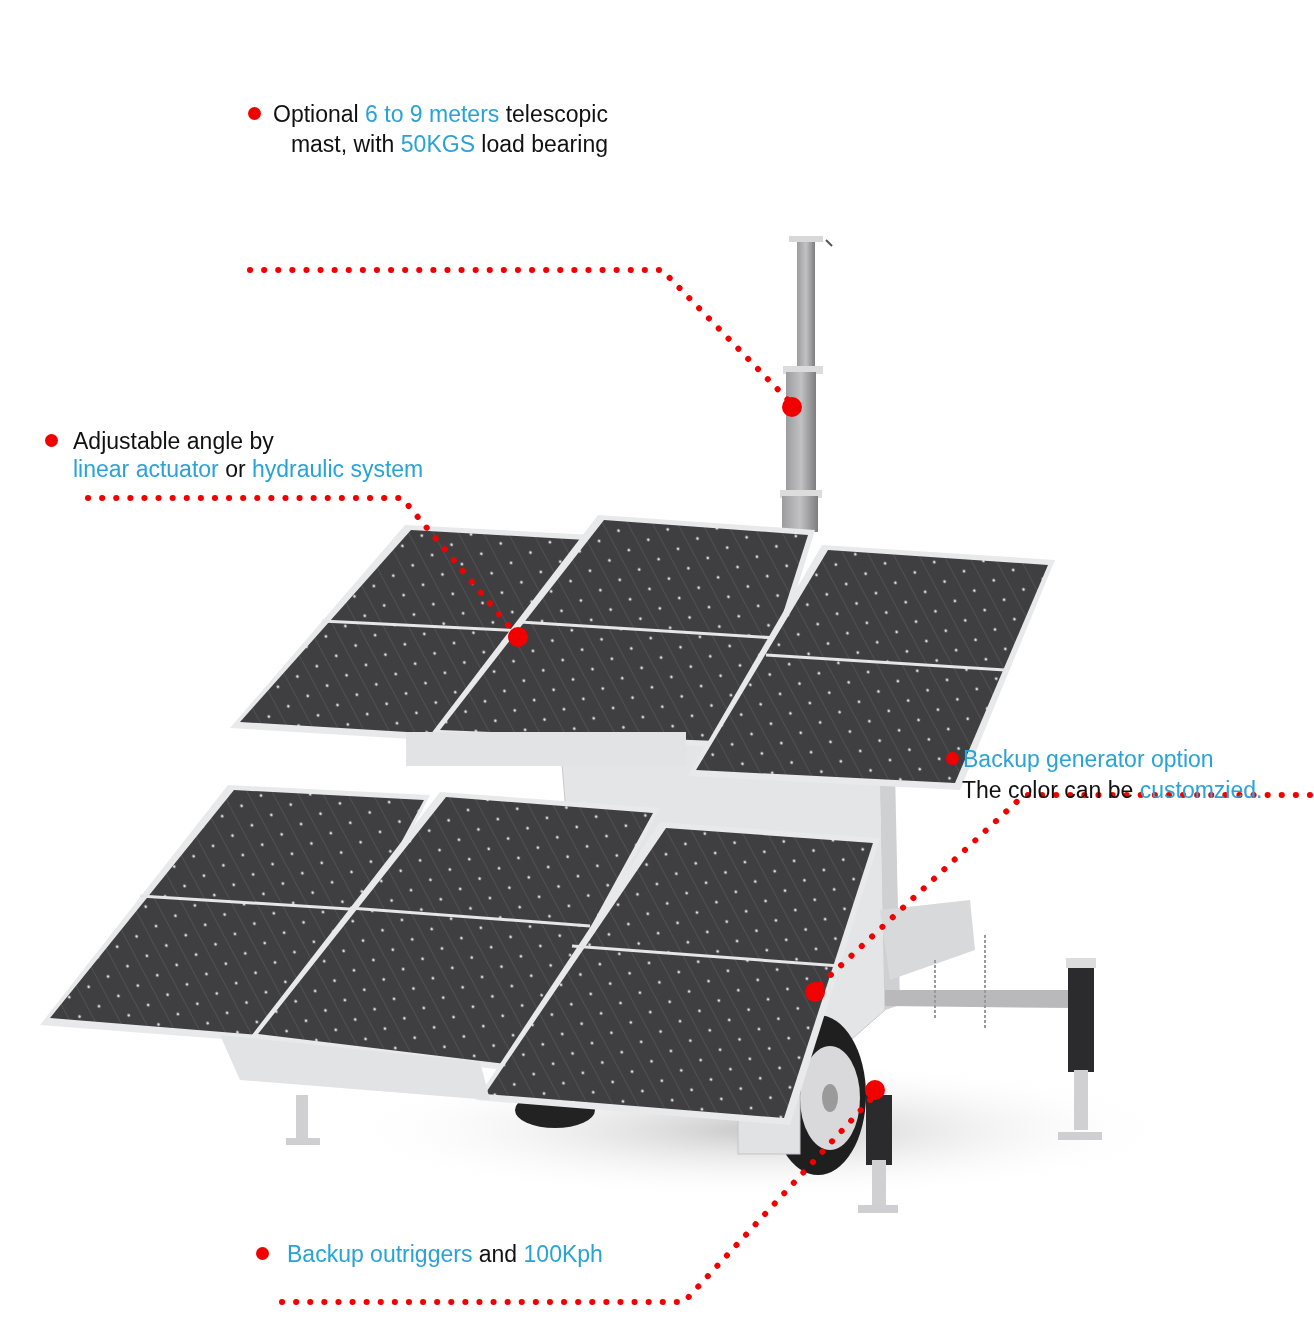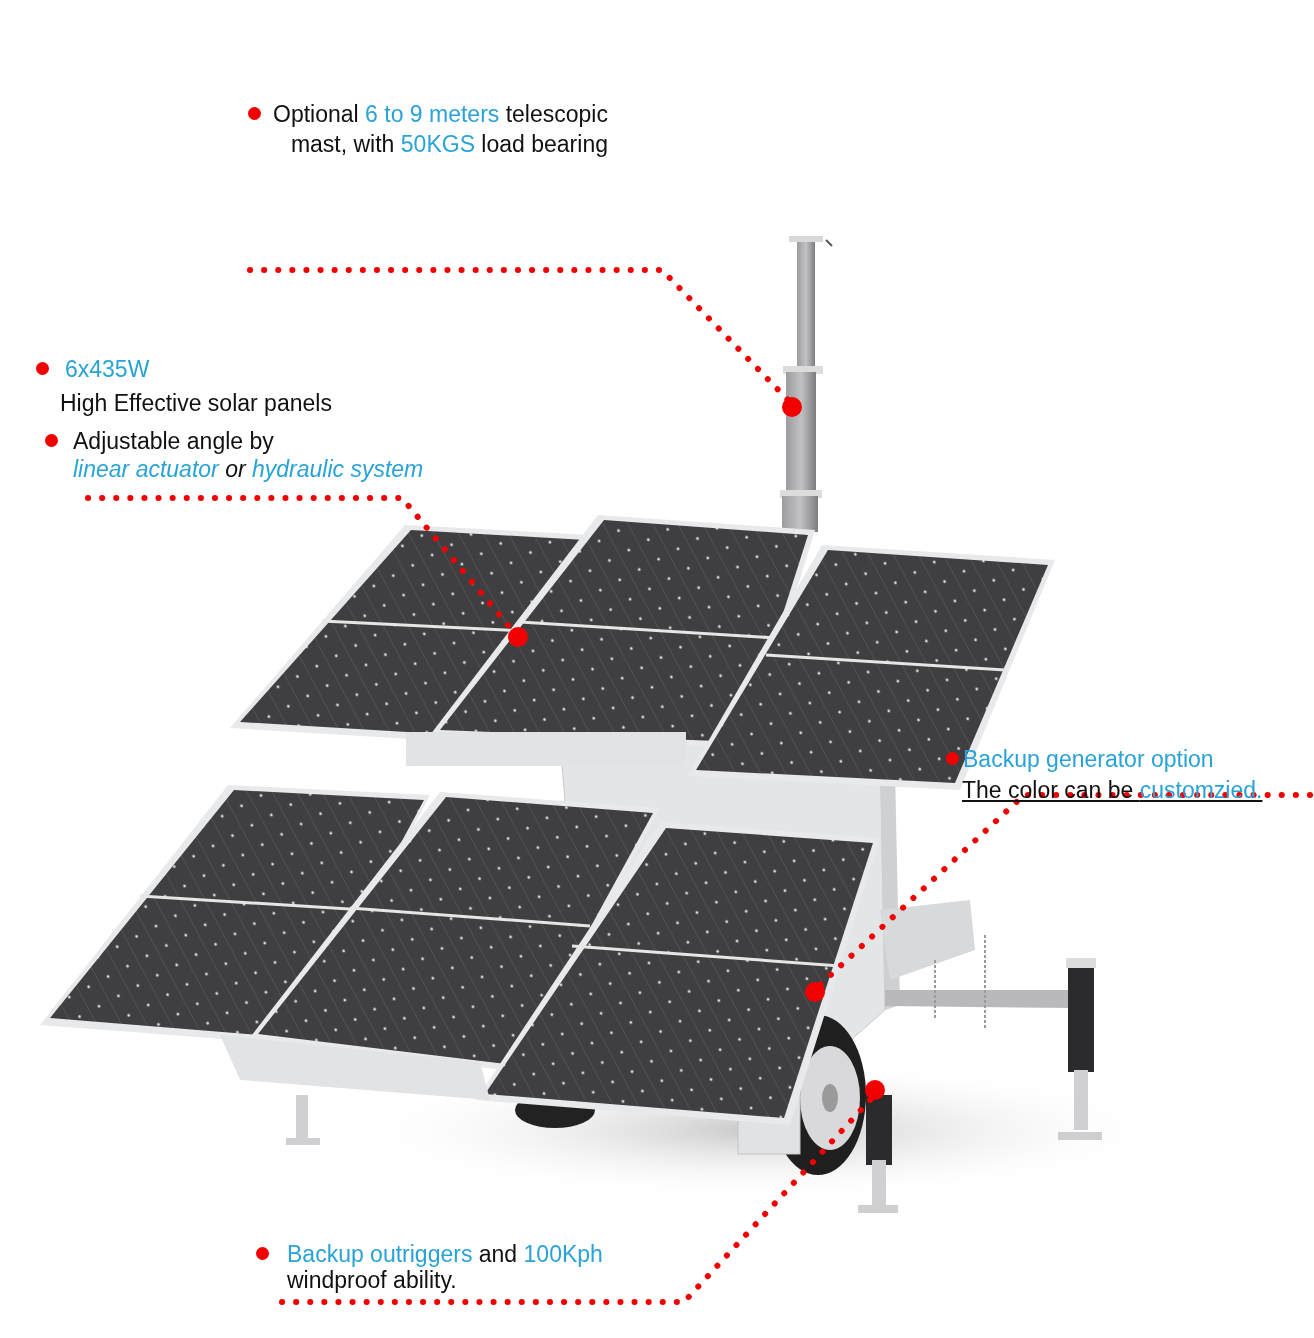--- a/index.html
+++ b/index.html
@@ -124,33 +124,28 @@
     <circle cx="875" cy="1090" r="10"></circle>
   </g>
 </svg>
 
 <div class="callout" style="left:248px; top:99px; line-height:30px;">
   <span class="bullet"></span><span>Optional </span><span class="hl">6 to 9 meters</span><span> telescopic</span>
   <span class="indent" style="padding-left:27px;text-align:right;"><span>mast, with </span><span class="hl">50KGS</span><span> load bearing</span></span>
 </div>
 
 
-<div class="callout" style="left:36px; top:352px; line-height:34px;">
-  <span class="bullet" style="margin-right:16px;"></span><span class="hl">6x435W</span>
-  <span class="indent" style="padding-left:24px;">High Effective solar panels</span>
-</div>
 
 <div class="callout" style="left:45px; top:427px; line-height:28px;">
   <span class="bullet" style="margin-right:15px;"></span><span>Adjustable angle by</span>
-  <span class="indent" style="padding-left:28px;font-style:italic;"><span class="hl">linear actuator</span><span> or </span><span class="hl">hydraulic system</span></span>
+  <span class="indent" style="padding-left:28px;"><span class="hl">linear actuator</span><span> or </span><span class="hl">hydraulic system</span></span>
 </div>
 
 <div class="callout" style="left:946px; top:744px; line-height:31px;">
   <span class="bullet" style="margin-right:4px;"></span><span class="hl">Backup generator option</span>
-  <span class="indent" style="padding-left:16px;text-decoration:underline;"><span>The color can be </span><span class="hl">customzied.</span></span>
+  <span class="indent" style="padding-left:16px;"><span>The color can be </span><span class="hl">customzied.</span></span>
 </div>
 
 <div class="callout" style="left:256px; top:1241px; line-height:26px;">
   <span class="bullet" style="margin-right:18px;"></span><span class="hl">Backup outriggers</span><span> and </span><span class="hl">100Kph</span>
-  <span class="indent" style="padding-left:31px;">windproof ability.</span>
 </div>
 
 </div>
 
 </body></html>

